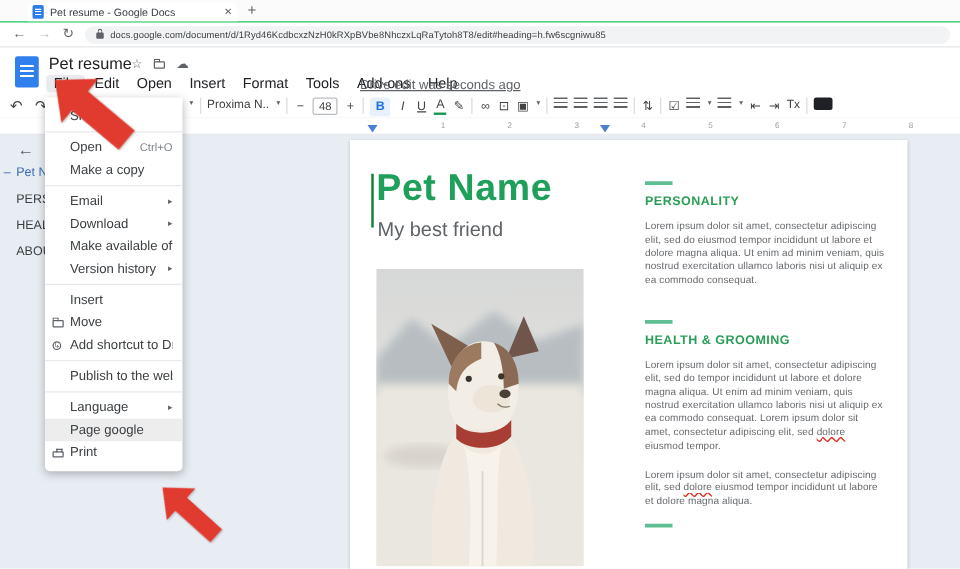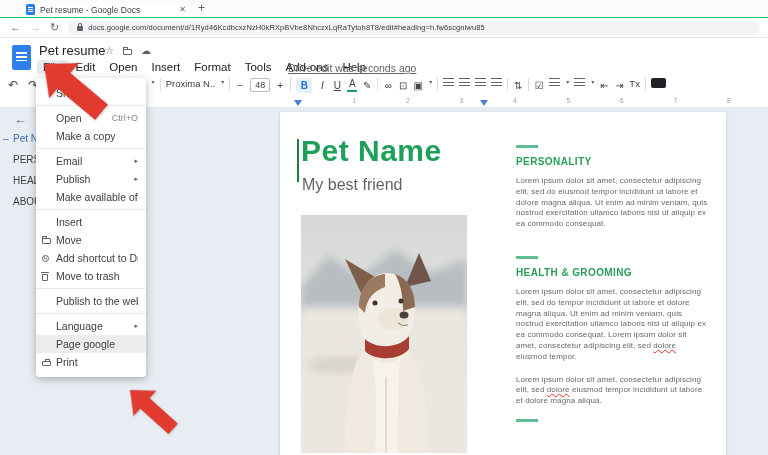--- a/index.html
+++ b/index.html
@@ -272,49 +272,48 @@
       <span class="mi-label">Make a copy</span>
     </div>
     <div class="menu-divider"></div>
     <div class="menu-item">
       <span class="mi-icon"></span>
       <span class="mi-label">Email</span>
       <span class="mi-arrow">▸</span>
     </div>
     <div class="menu-item">
       <span class="mi-icon"></span>
-      <span class="mi-label">Publish</span>
+      <span class="mi-label">Download</span>
       <span class="mi-arrow">▸</span>
     </div>
     <div class="menu-item">
       <span class="mi-icon"></span>
       <span class="mi-label">Make available offline</span>
+    </div>
+    <div class="menu-item">
+      <span class="mi-icon"></span>
+      <span class="mi-label">Version history</span>
+      <span class="mi-arrow">▸</span>
     </div>
     <div class="menu-divider"></div>
     <div class="menu-item">
       <span class="mi-icon"></span>
       <span class="mi-label">Insert</span>
     </div>
     <div class="menu-item">
       <span class="mi-icon">
         <span class="ic ic-folder"></span>
       </span>
       <span class="mi-label">Move</span>
     </div>
     <div class="menu-item">
       <span class="mi-icon">
         <span class="ic ic-drive"></span>
       </span>
       <span class="mi-label">Add shortcut to Drive</span>
-    </div>
-    <div class="menu-item">
-      <span class="mi-icon">
-        <span class="ic ic-trash"></span>
-      </span>
-      <span class="mi-label">Move to trash</span>
     </div>
     <div class="menu-divider"></div>
     <div class="menu-item">
       <span class="mi-icon"></span>
       <span class="mi-label">Publish to the web</span>
     </div>
     <div class="menu-divider"></div>
     <div class="menu-item">
       <span class="mi-icon"></span>
       <span class="mi-label">Language</span>

